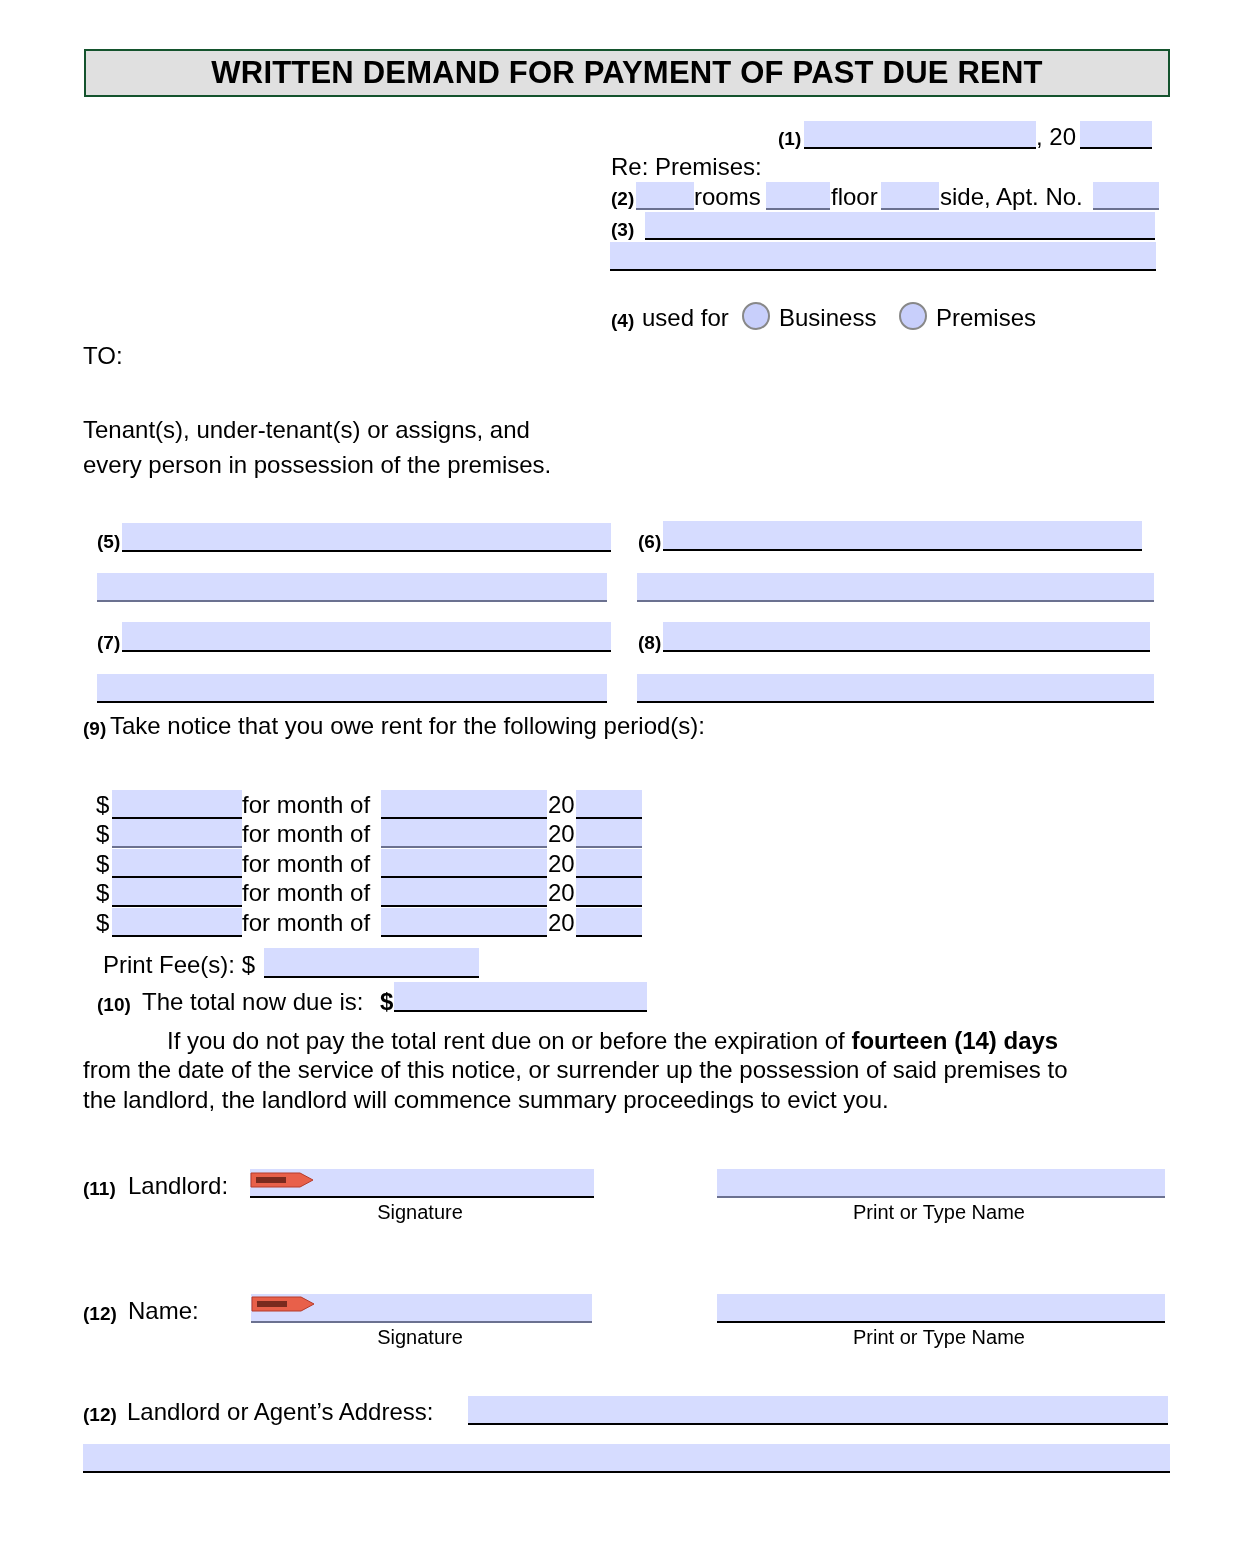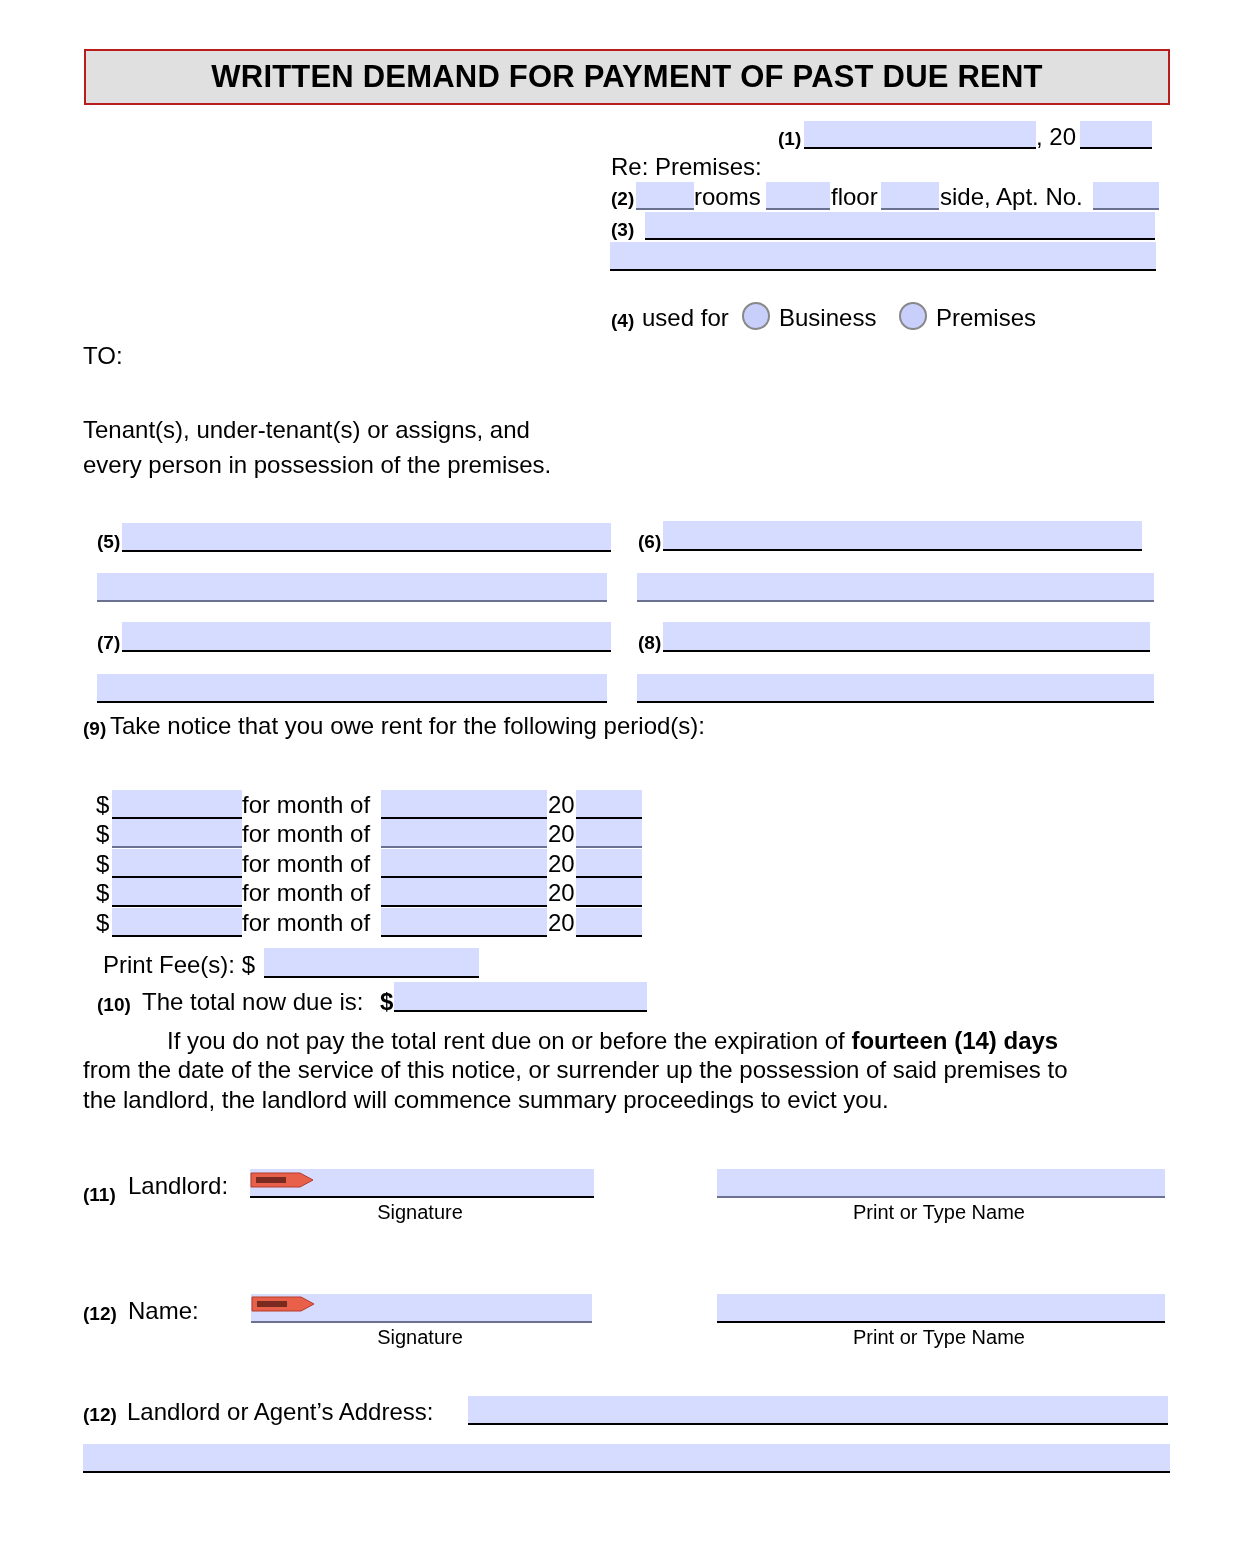--- a/index.html
+++ b/index.html
@@ -1,18 +1,18 @@
 <!DOCTYPE html>
 <html><head>
 <meta charset="utf-8">
 <style>
   html, body { margin:0; padding:0; background:#ffffff; }
   body { width:1256px; height:1558px; position:relative; font-family:"Liberation Sans", sans-serif; color:#000; overflow:hidden; }
   .abs { position:absolute; }
-  .title-box { left:84px; top:49px; width:1086px; height:56px; background:#e0e0e0; border:2px solid #b91c1c; box-sizing:border-box; display:flex; align-items:center; justify-content:center; }
+  .title-box { left:84px; top:49px; width:1086px; height:48px; background:#e0e0e0; border:2px solid #14532d; box-sizing:border-box; display:flex; align-items:center; justify-content:center; }
   .title-box span { font-weight:bold; font-size:31px; letter-spacing:0.2px; }
   .txt { font-size:24px; line-height:28px; white-space:nowrap; }
   .num { font-weight:bold; font-size:19px; }
   .fld { background:#d6dcff; border-bottom:2px solid #000; box-sizing:border-box; }
   .fld.gray { border-bottom-color:#6b7190; }
   .radio { width:28px; height:28px; border-radius:50%; background:#c8cffb; border:2px solid #888; box-sizing:border-box; }
   .sig-tag { width:64px; height:16px; }
   .caption { font-size:20px; white-space:nowrap; text-align:center; }
   .para { font-size:24px; line-height:30px; white-space:nowrap; }
 </style>
@@ -123,21 +123,21 @@
 <span class="abs txt" style="left:142px;top:988px;">The total now due is:</span>
 <span class="abs txt" style="left:380px;top:988px;font-weight:bold;">$</span>
 <div class="abs fld" style="left:394px;top:982px;width:253px;height:30px;"></div>
 
 <div class="abs para" style="left:167px;top:1026px;">
   <span>If you do not pay the total rent due on or before the expiration of </span><b>fourteen (14) days</b>
 </div>
 <div class="abs para" style="left:83px;top:1055px;">from the date of the service of this notice, or surrender up the possession of said premises to</div>
 <div class="abs para" style="left:83px;top:1085px;">the landlord, the landlord will commence summary proceedings to evict you.</div>
 
-<span class="abs num" style="left:83px;top:1178px;margin-top:6px;">(11)</span>
+<span class="abs num" style="left:83px;top:1178px;">(11)</span>
 <span class="abs txt" style="left:128px;top:1172px;">Landlord:</span>
 <div class="abs fld" style="left:250px;top:1169px;width:344px;height:29px;"></div>
 <svg class="abs sig-tag" style="left:250px;top:1172px;" viewBox="0 0 64 16">
   <path d="M1 1 H50 L63 8 L50 15 H1 Z" fill="#e8604a" stroke="#b53a2a" stroke-width="1"></path>
   <rect x="6" y="5" width="30" height="6" fill="#7a2a1e"></rect>
 </svg>
 <div class="abs caption" style="left:320px;top:1201px;width:200px;">Signature</div>
 <div class="abs fld gray" style="left:717px;top:1169px;width:448px;height:29px;"></div>
 <div class="abs caption" style="left:800px;top:1201px;width:278px;">Print or Type Name</div>
 

